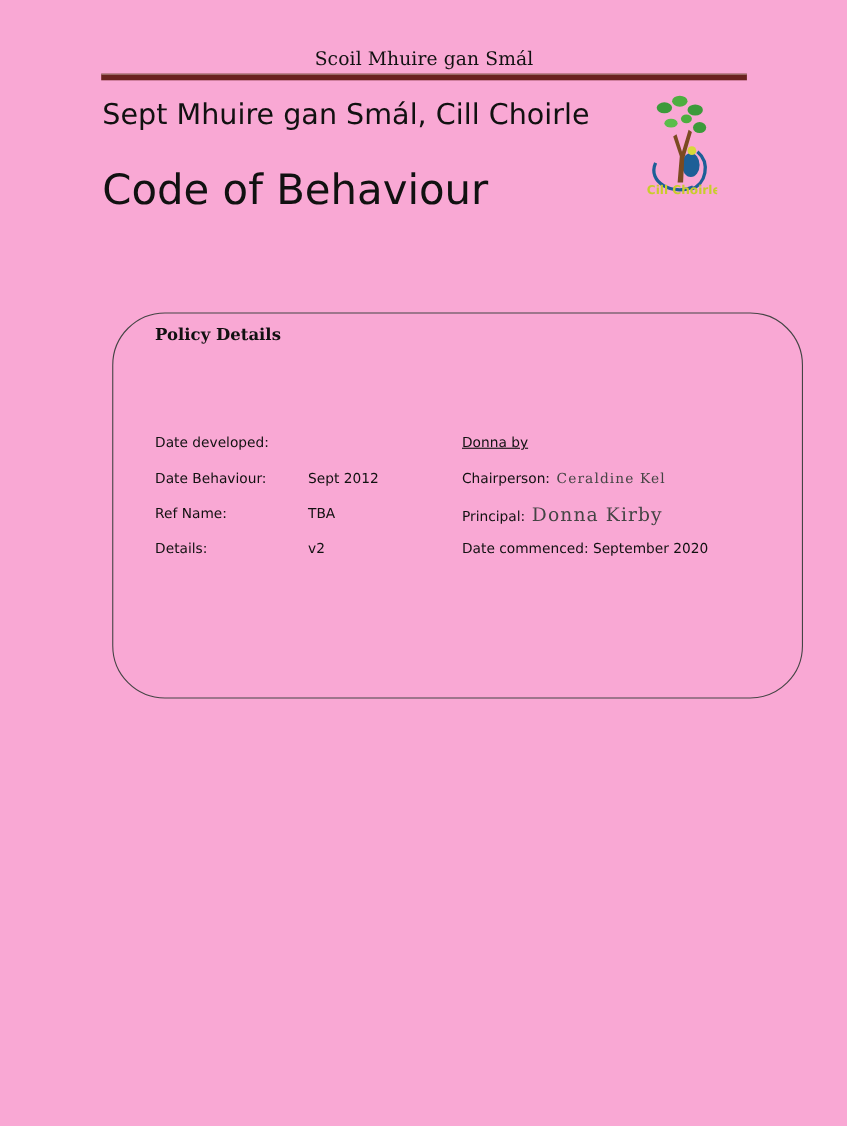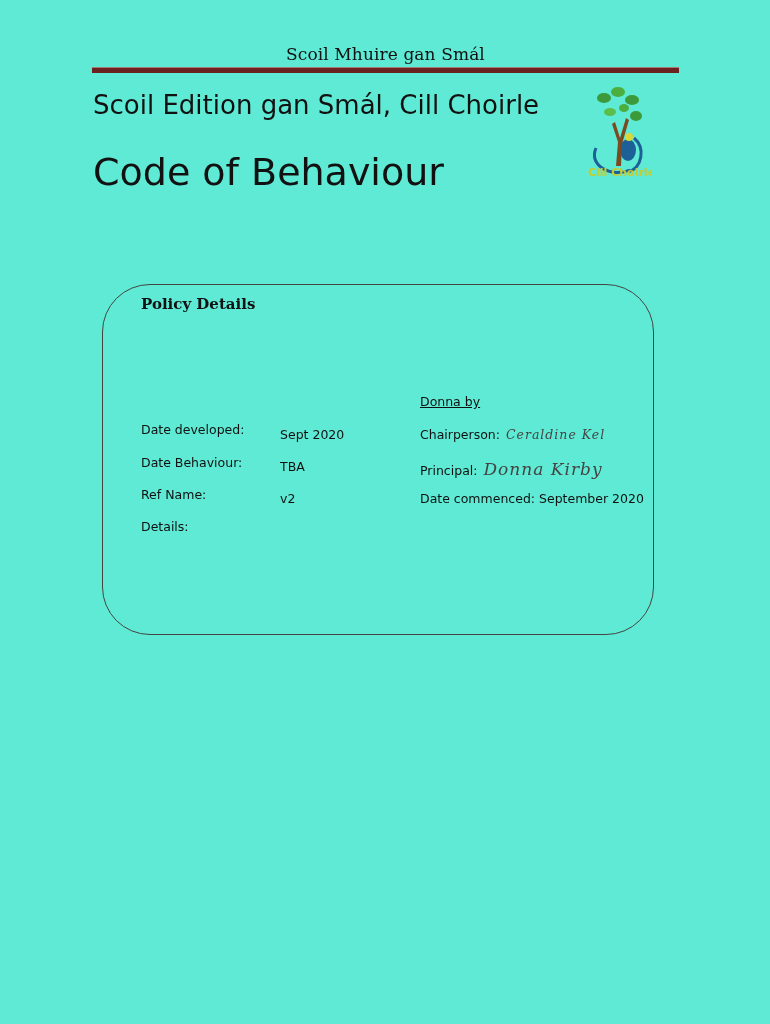--- a/index.html
+++ b/index.html
@@ -1,17 +1,17 @@
 <!DOCTYPE html>
 <html><head>
   <meta charset="utf-8">
   <style>
     html, body { margin: 0; padding: 0; background: #ffffff; }
     body { width: 770px; height: 1024px; position: relative; overflow: hidden; color: #111; }
-    .page { position: absolute; left: 0; top: 0; width: 770px; height: 1024px; background: #5eead4; }
+    .page { position: absolute; left: 0; top: 0; width: 770px; height: 1024px; background: #f9a8d4; }
 
     .running-header {
       position: absolute; left: 92px; width: 587px; top: 44px;
       text-align: center; font-family: "DejaVu Serif", "Liberation Serif", serif;
       font-size: 17px; color: #111; letter-spacing: 0.1px;
     }
     .header-rule {
       position: absolute; left: 92px; width: 587px; top: 67px; height: 5px;
       background: #6b2220; border-top: 1px solid #a67a76;
     }
@@ -23,51 +23,51 @@
     }
     .doc-title {
       position: absolute; left: 93px; top: 150px;
       font-family: "DejaVu Sans", "Liberation Sans", sans-serif;
       font-size: 38px; color: #111; white-space: nowrap;
     }
 
     .logo { position: absolute; left: 582px; top: 82px; width: 70px; height: 100px; }
 
     .policy-box {
-      position: absolute; left: 102px; top: 284px; width: 552px; height: 351px;
+      position: absolute; left: 102px; top: 284px; width: 628px; height: 351px;
       border: 1.5px solid #444; border-radius: 48px; box-sizing: border-box;
       font-family: "DejaVu Sans", "Liberation Sans", sans-serif; color: #111;
     }
     .box-heading {
       position: absolute; left: 38px; top: 10px;
       font-family: "DejaVu Serif", "Liberation Serif", serif; font-weight: bold; font-size: 15px;
     }
     .doc-name-row { position: absolute; left: 38px; top: 74px; font-size: 15px; white-space: nowrap; }
     .doc-name-row .lbl { display: inline-block; width: 139px; }
 
     .row { position: absolute; left: 38px; font-size: 12.5px; white-space: nowrap; width: 520px; }
-    .row .c1 { position: absolute; left: 0; margin-top: 28px; }
+    .row .c1 { position: absolute; left: 0; }
     .row .c2 { position: absolute; left: 139px; }
     .row .c3 { position: absolute; left: 279px; }
     .underline { text-decoration: underline; }
     .sig {
-      font-family: "DejaVu Serif", "Liberation Serif", serif; font-style: italic;
+      font-family: "DejaVu Serif", "Liberation Serif", serif; 
       color: #444; margin-left: 6px; letter-spacing: 1px;
     }
     .sig.large { font-size: 17px; }
   </style>
 </head>
 <body>
 
 <div class="page">
 
   <div class="running-header">Scoil Mhuire gan Smál</div>
   <div class="header-rule"></div>
 
-  <div class="school-title">Scoil Edition gan Smál, Cill Choirle</div>
+  <div class="school-title">Sept Mhuire gan Smál, Cill Choirle</div>
   <div class="doc-title">Code of Behaviour</div>
 
   <svg class="logo" viewBox="0 0 70 100">
     <path d="M14 66 C 6 84, 30 96, 48 88" stroke="#1d5f97" stroke-width="3" fill="none"></path>
     <path d="M52 56 C 64 66, 60 86, 46 90" stroke="#1d5f97" stroke-width="3" fill="none"></path>
     <ellipse cx="46" cy="68" rx="8" ry="11" fill="#1d5f97"></ellipse>
     <circle cx="47" cy="55" r="4" fill="#d8d83a"></circle>
     <path d="M34 84 L36 60 L30 42 L33 40 L38 56 L44 36 L47 38 L40 62 L39 84 Z" fill="#7b4a21"></path>
     <ellipse cx="22" cy="16" rx="7" ry="5" fill="#3c9a3a"></ellipse>
     <ellipse cx="36" cy="10" rx="7" ry="5" fill="#4cae3f"></ellipse>
@@ -83,21 +83,21 @@
 
 
     <div class="row" style="top:109px">
       <span class="c1">Date developed:</span>
       <span class="c2"></span>
       <span class="c3 underline">Donna by</span>
     </div>
 
     <div class="row" style="top:142px">
       <span class="c1">Date Behaviour:</span>
-      <span class="c2">Sept 2020</span>
+      <span class="c2">Sept 2012</span>
       <span class="c3">
         <span>Chairperson:</span><span class="sig">Ceraldine Kel</span>
       </span>
     </div>
 
     <div class="row" style="top:174px">
       <span class="c1">Ref Name:</span>
       <span class="c2">TBA</span>
       <span class="c3">
         <span>Principal:</span><span class="sig large">Donna Kirby</span>

